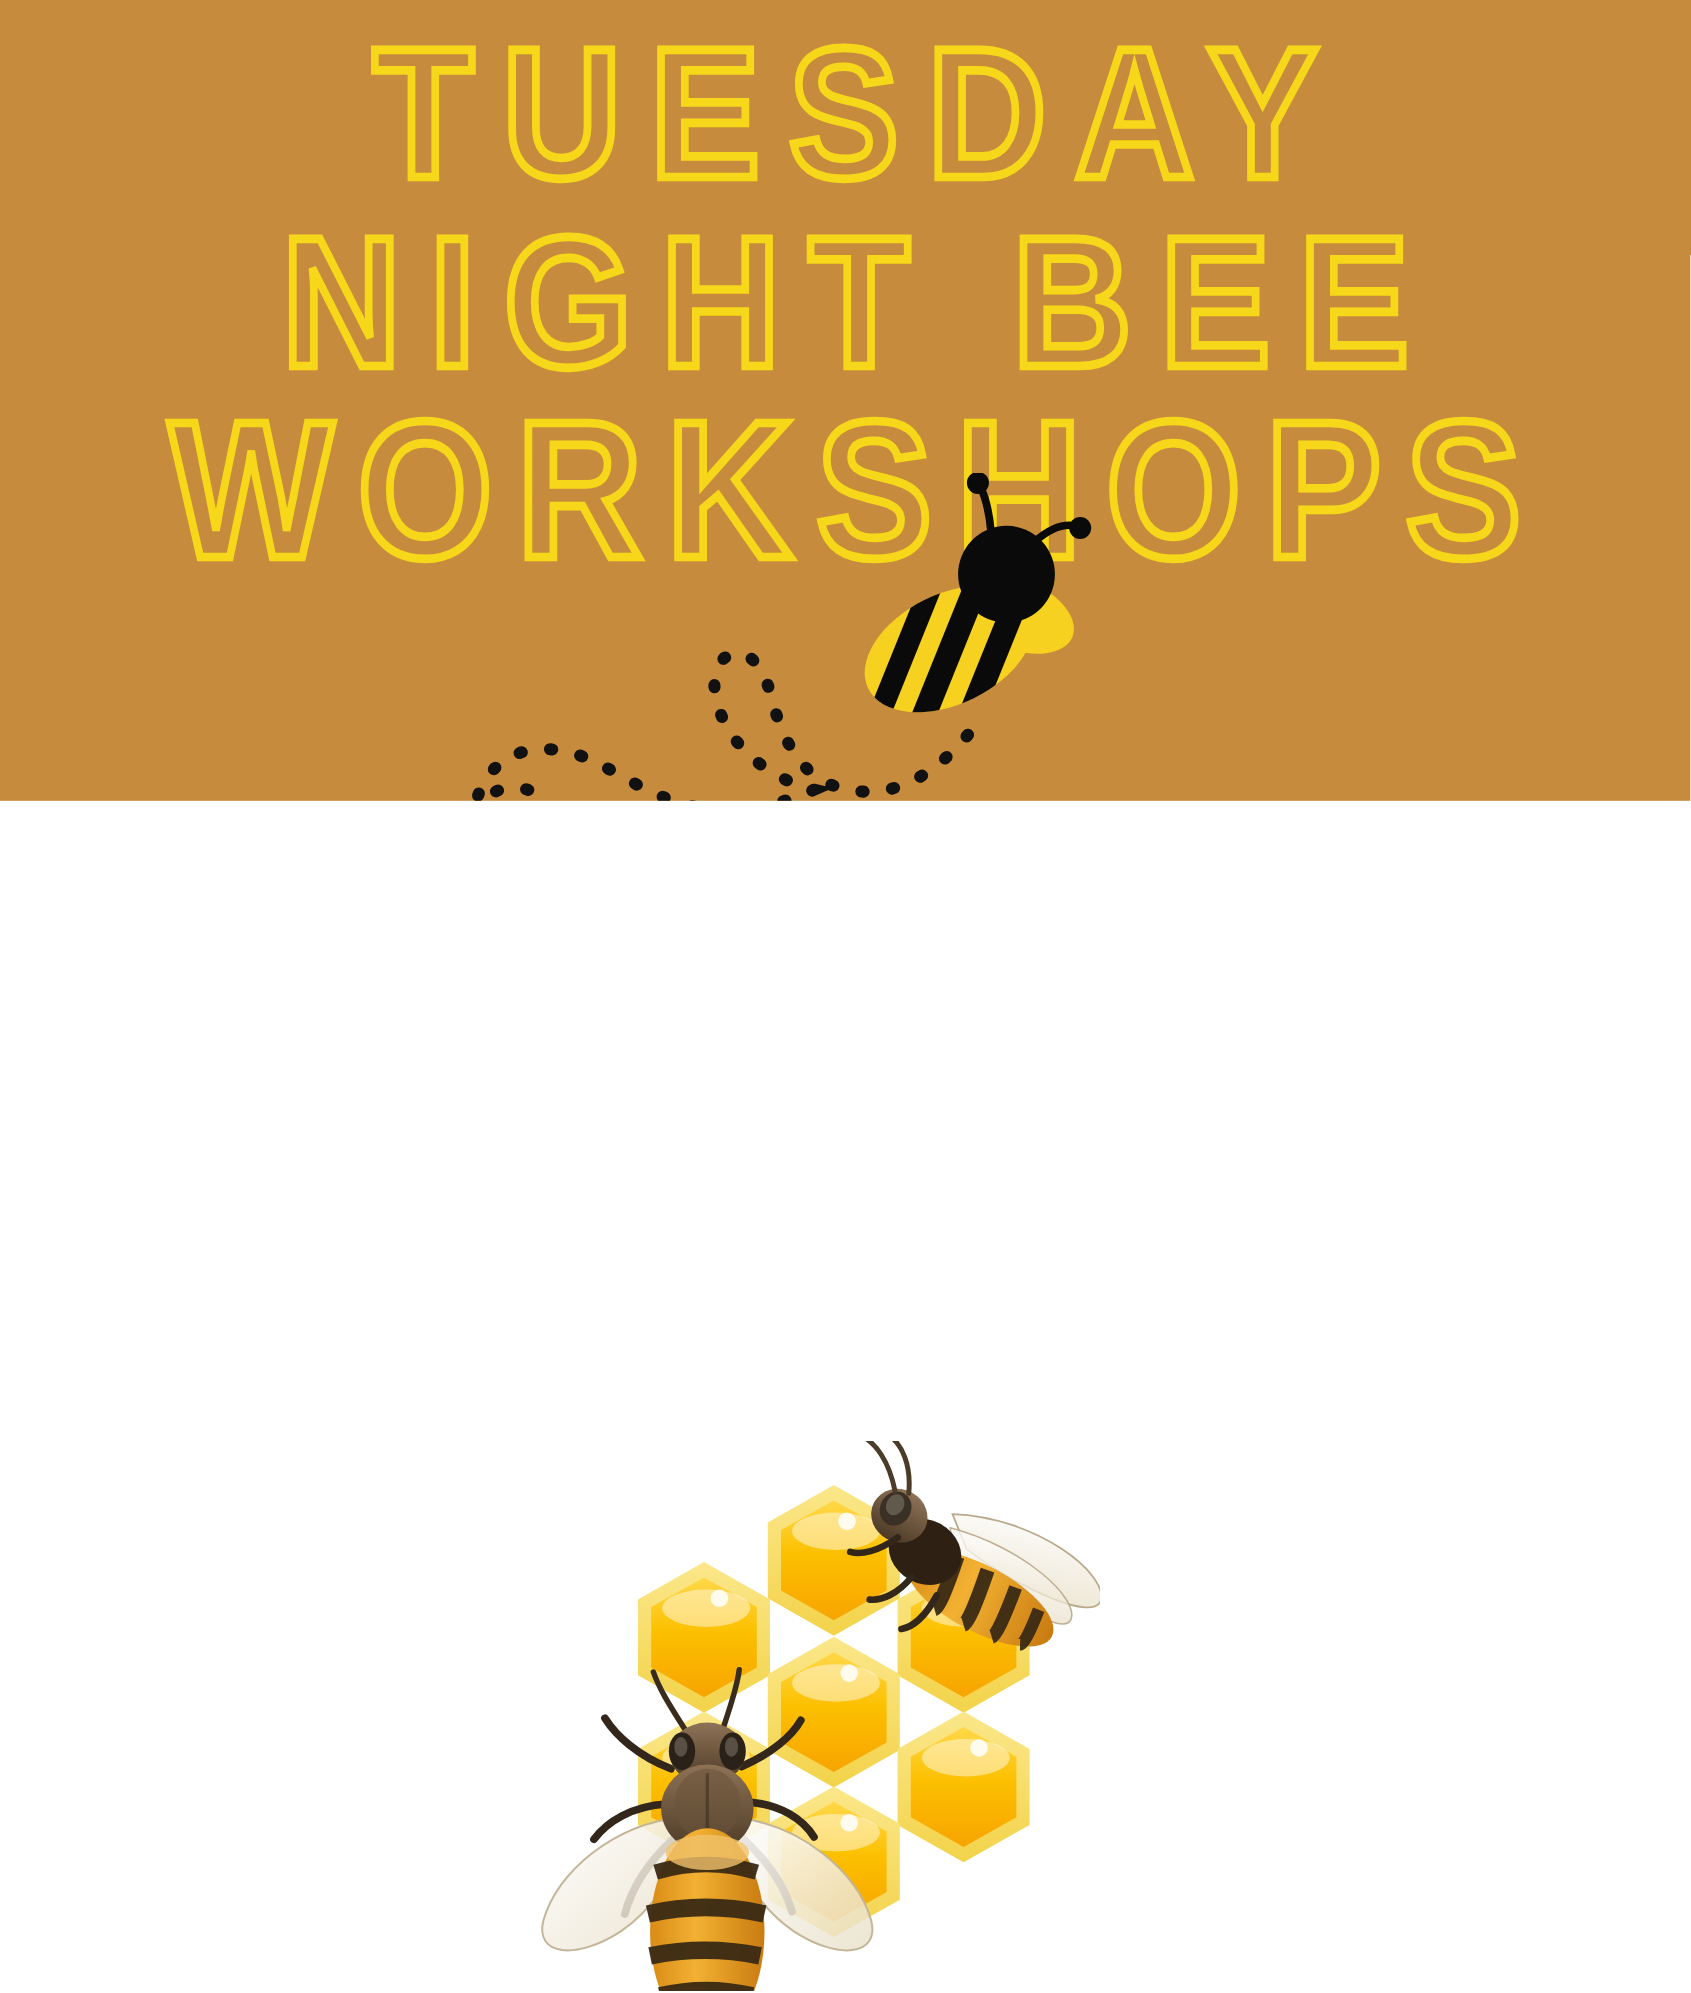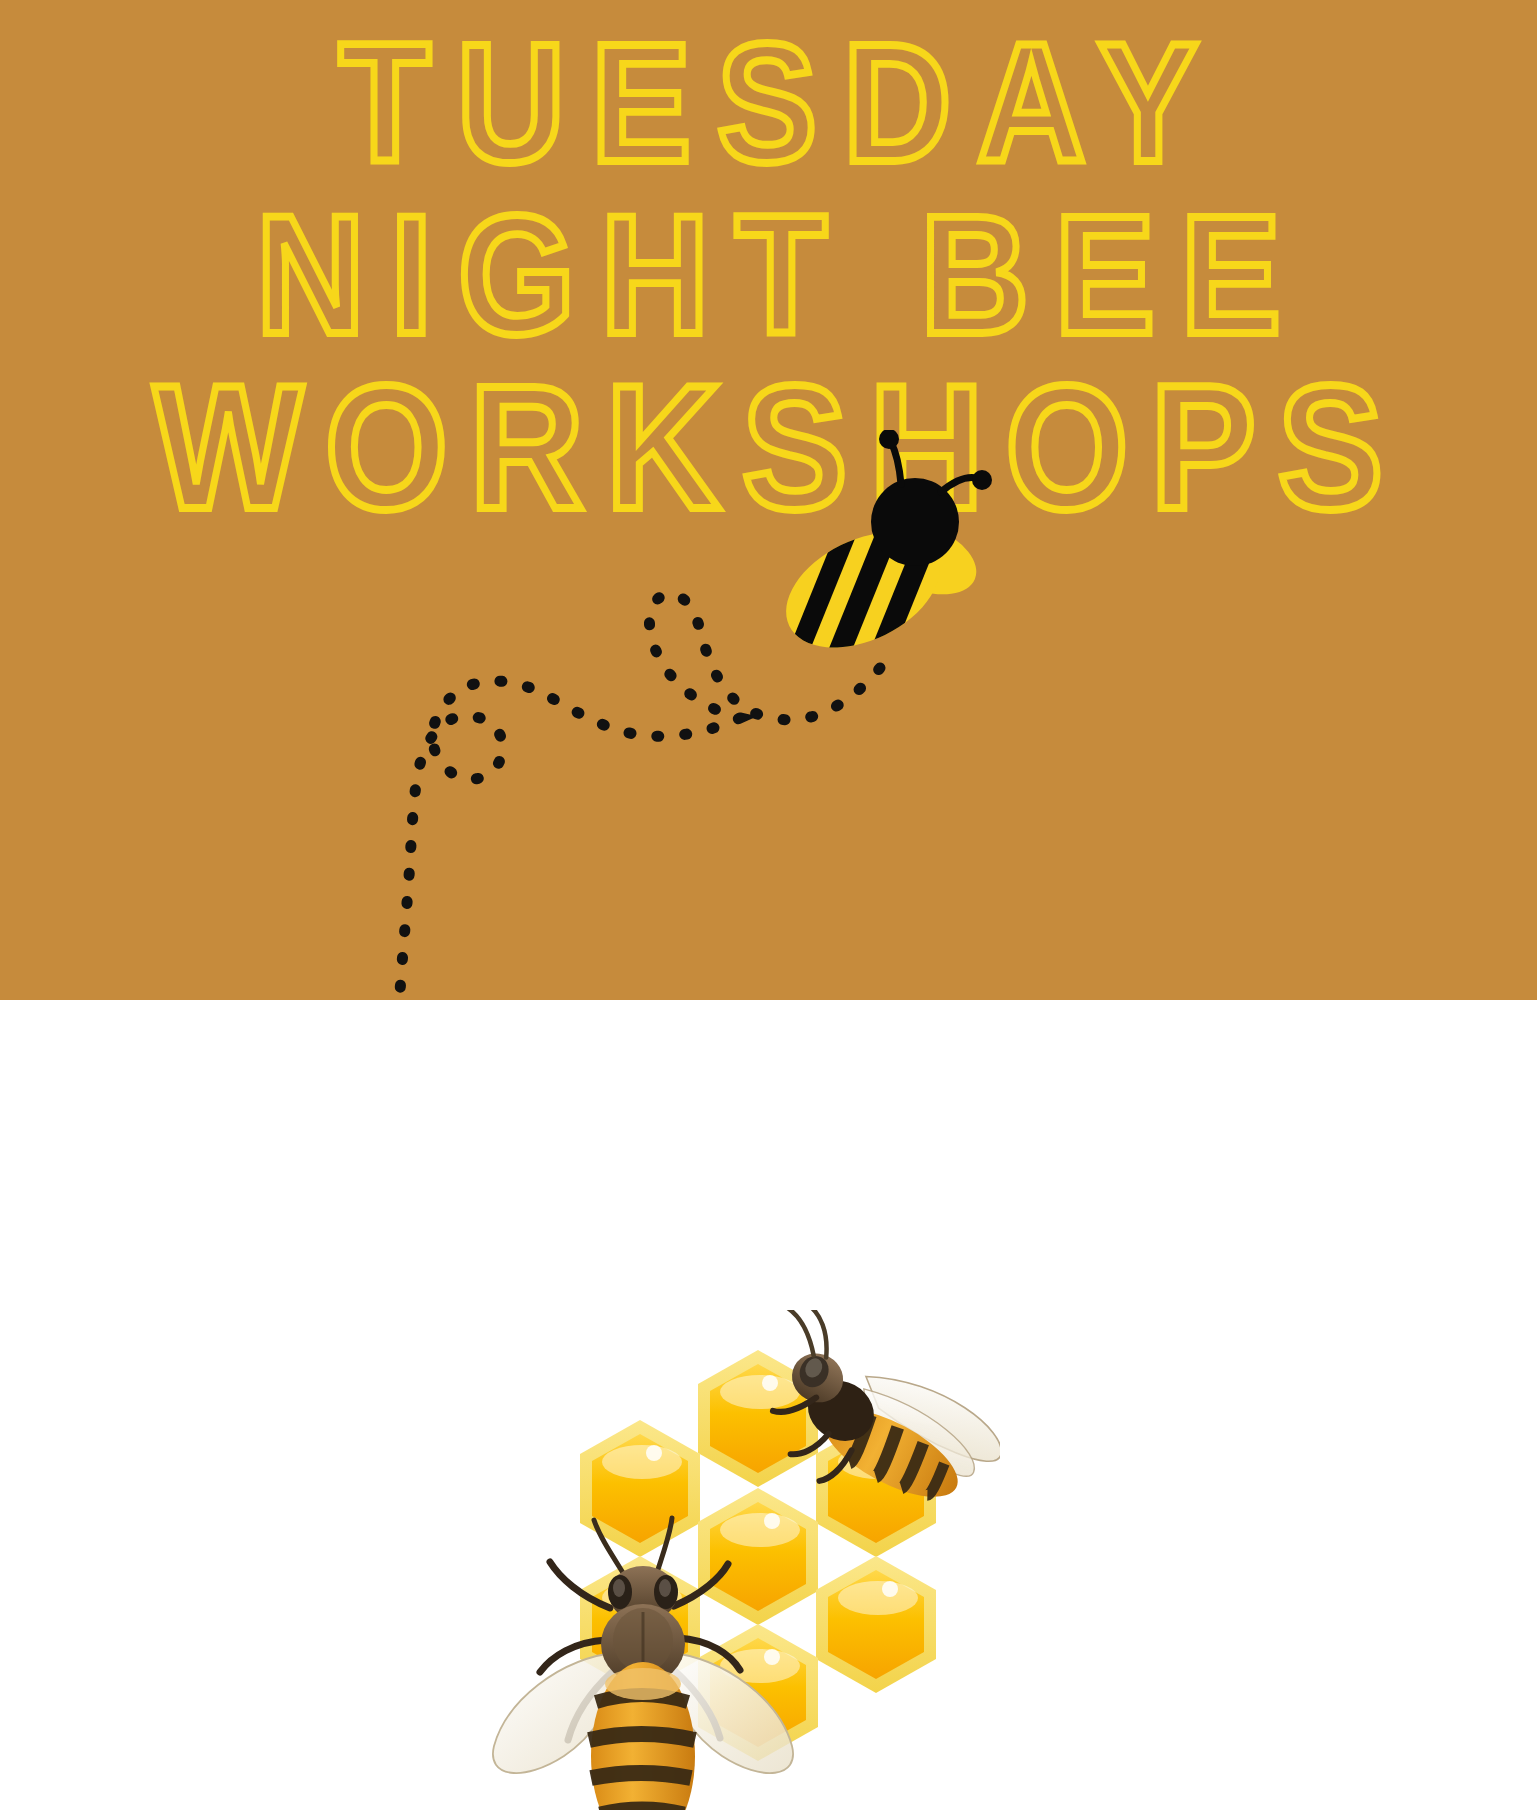--- a/index.html
+++ b/index.html
@@ -16,21 +16,21 @@
     height: 1812px;
     overflow: hidden;
     background: #ffffff;
   }
 
   
   #hero {
     position: absolute;
     left: 0; top: 0;
     width: 1537px;
-    height: 1000px;
+    height: 728px;
     background: #c68b3c;
     overflow: hidden;
   }
 
   #title-block {
     position: absolute;
     left: 0;
     top: 6px;
     width: 1537px;
     text-align: center;

